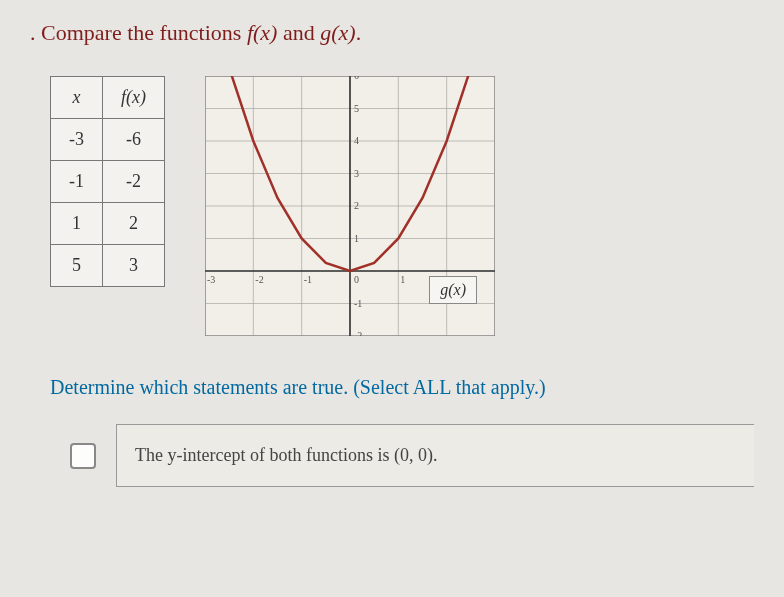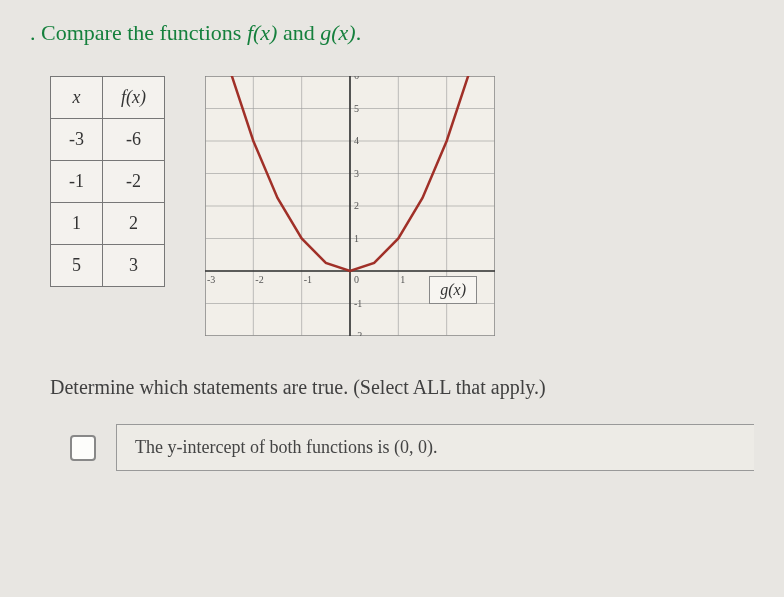--- a/index.html
+++ b/index.html
@@ -7,21 +7,21 @@
     padding: 20px 30px;
     font-family: Georgia, 'Times New Roman', serif;
     background: #e8e6e2;
     color: #333;
     width: 784px;
     height: 597px;
     box-sizing: border-box;
   }
   .prompt {
     font-size: 22px;
-    color: #15803d;
+    color: #7f1d1d;
     margin-bottom: 30px;
   }
   .prompt .fx { font-style: italic; }
   .content-row {
     display: flex;
     align-items: flex-start;
     gap: 40px;
     margin-left: 20px;
     margin-bottom: 40px;
   }
@@ -49,41 +49,41 @@
     bottom: 32px;
     background: #f7f5f1;
     border: 1px solid #888;
     padding: 4px 10px;
     font-style: italic;
     font-size: 16px;
     color: #333;
   }
   .instruction {
     font-size: 20px;
-    color: #404040;
+    color: #0369a1;
     margin: 20px 0 25px 20px;
   }
   .answer-row {
     display: flex;
     align-items: center;
     gap: 20px;
     margin-left: 40px;
   }
   .chk {
     width: 22px;
     height: 22px;
     border: 2px solid #888;
     border-radius: 4px;
     background: #fdfdfb;
     flex-shrink: 0;
   }
   .answer-text {
     border: 1px solid #999;
     border-right: none;
-    padding: 12px 18px;
+    padding: 20px 18px;
     font-size: 18px;
     color: #444;
     flex: 1;
     background: #edebe6;
   }
   svg { display:block; }
 </style>
 </head>
 <body>
 

